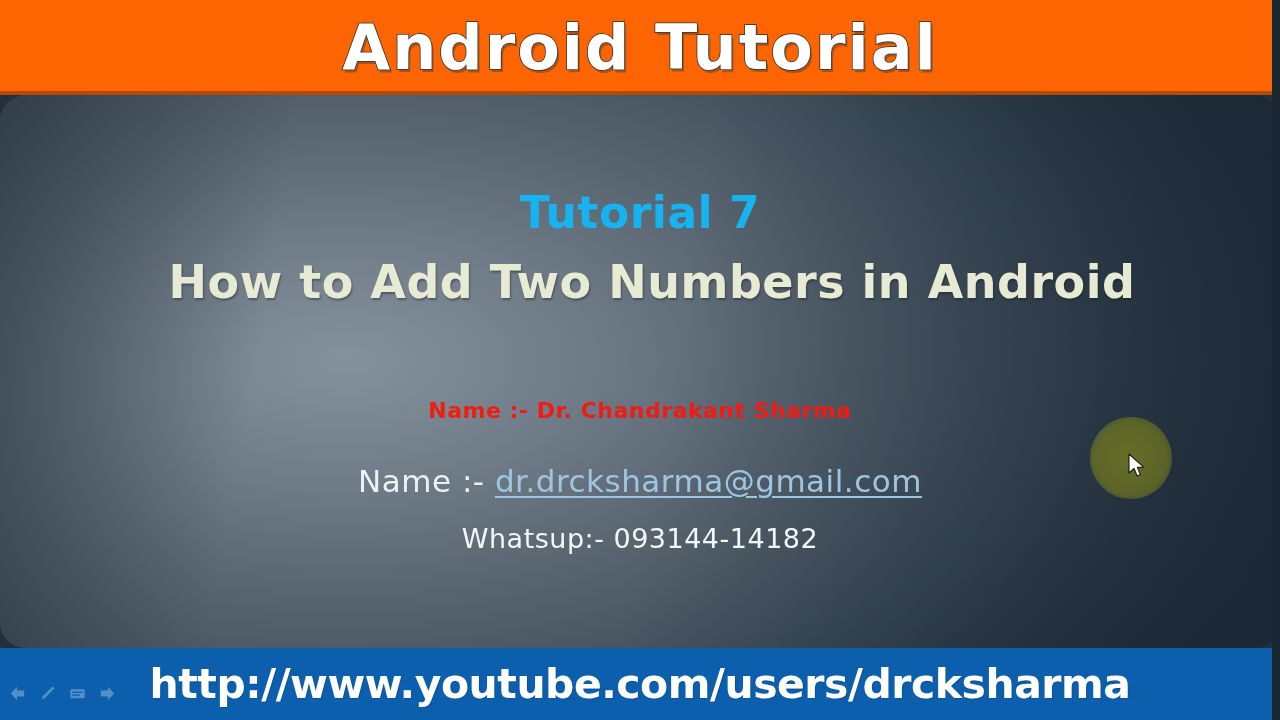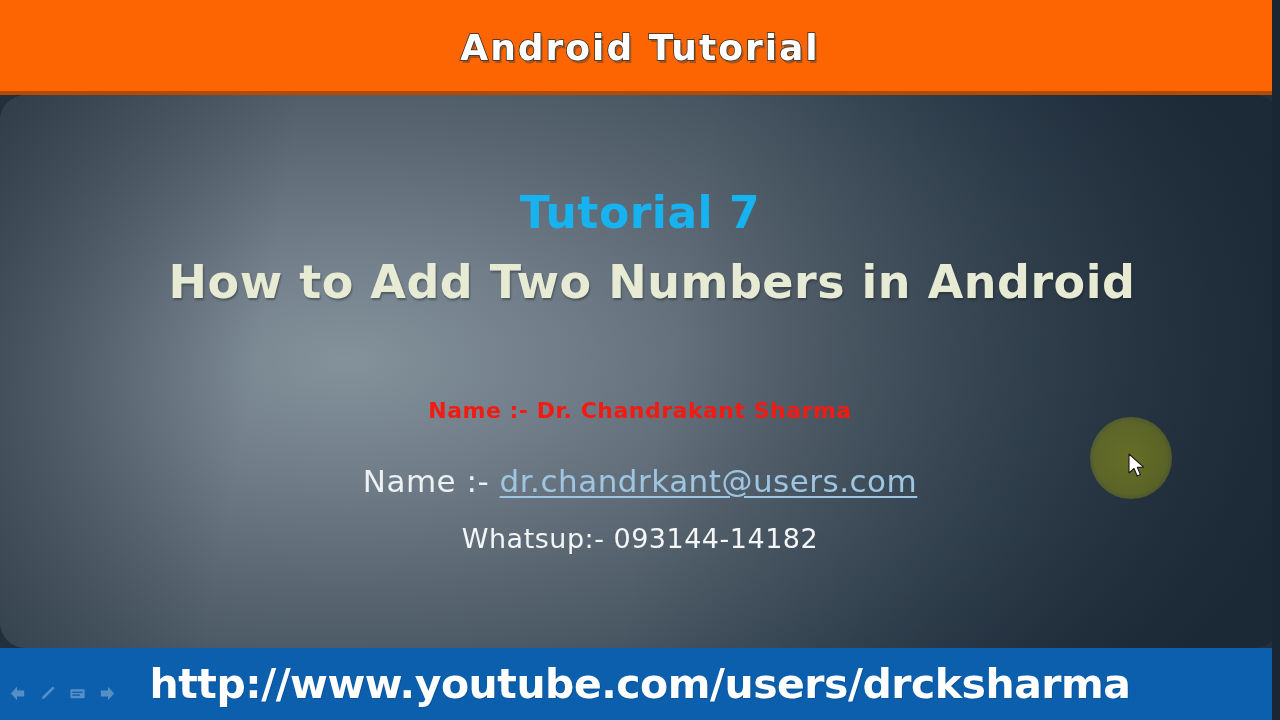--- a/index.html
+++ b/index.html
@@ -33,21 +33,21 @@
     position: absolute;
     left: 0;
     bottom: 0;
     width: 100%;
     height: 4px;
     background: rgba(120, 55, 10, 0.55);
   }
   #header-title {
     font-family: "DejaVu Sans", sans-serif;
     font-weight: bold;
-    font-size: 36px;
+    font-size: 62px;
     letter-spacing: 2px;
     color: #ffffff;
     -webkit-text-stroke: 1.5px #2a2a2a;
     paint-order: stroke fill;
     text-shadow: 2px 3px 0px rgba(60,60,60,0.45);
     position: relative;
     z-index: 2;
     white-space: nowrap;
   }
 
@@ -263,21 +263,21 @@
   <div id="slide-body">
     <div id="slide-content">
 
       <div id="tutorial-number">Tutorial 7</div>
 
       <div id="slide-subtitle">How to Add Two Numbers in Android</div>
 
       <div id="name-line">Name  :- Dr. Chandrakant  Sharma</div>
 
       <div id="email-line">
-        <span id="email-label">Name     :- </span><span id="email-link">dr.chandrkant@users.com</span>
+        <span id="email-label">Name     :- </span><span id="email-link">dr.drcksharma@gmail.com</span>
       </div>
 
       <div id="whatsup-line">Whatsup:- 093144-14182</div>
 
     </div>
 
     <div id="highlight-spot"></div>
 
     <svg id="mouse-cursor" viewBox="0 0 18 26">
       <polygon points="1,1 1,20 6,15.5 9.2,23 12.4,21.6 9.3,14.4 15.6,14.2" fill="#ffffff" stroke="#1b1b1b" stroke-width="1.1" stroke-linejoin="round"></polygon>

